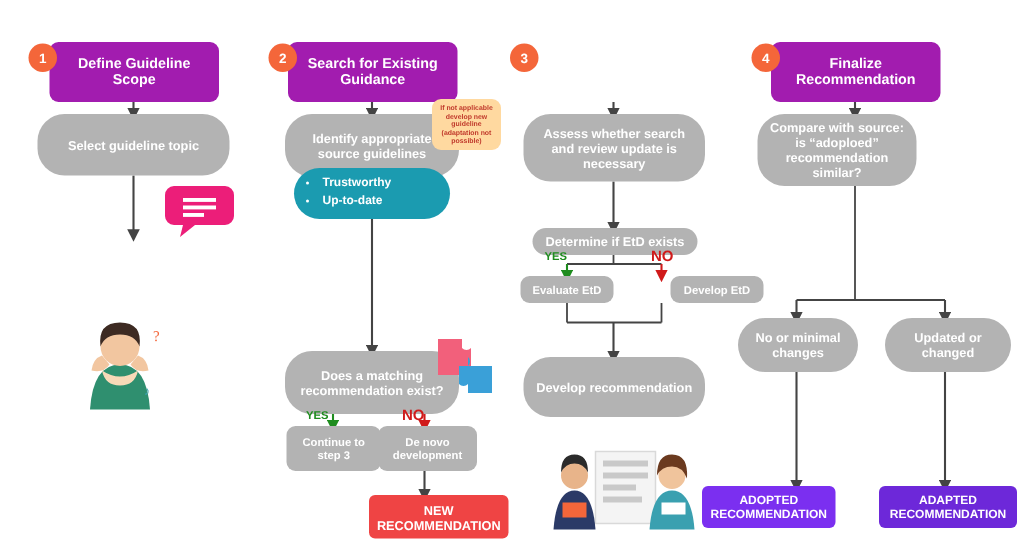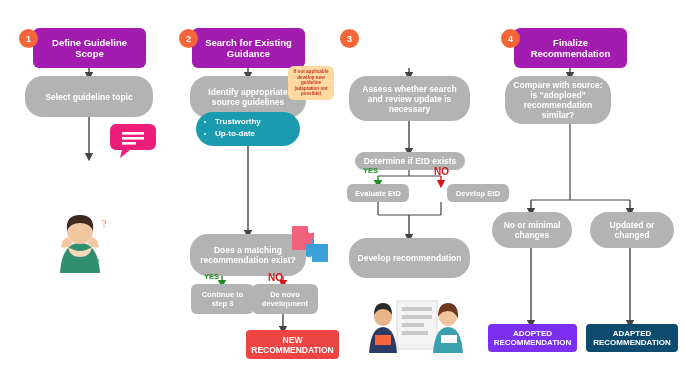--- a/index.html
+++ b/index.html
@@ -14,21 +14,21 @@
   .node{position:absolute;box-sizing:border-box;display:flex;align-items:center;justify-content:center;text-align:center;}
   .teal{background:#a21caf;color:#ffffff;border-radius:6px;font-weight:bold;font-size:9.5px;line-height:11px;}
   .gray{background:#b3b3b3;color:#ffffff;border-radius:6px;font-weight:bold;font-size:8.5px;line-height:10px;}
   .grayround{background:#b3b3b3;color:#ffffff;border-radius:18px;font-weight:bold;font-size:8.5px;line-height:10px;}
   .tealround{background:#1b9bb0;color:#ffffff;border-radius:18px;font-weight:bold;font-size:8.5px;line-height:10px;}
   .small{font-size:7.5px;line-height:9px;font-weight:bold;}
   .numbadge{position:absolute;width:19px;height:19px;border-radius:50%;background:#f4663a;color:#fff;
     display:flex;align-items:center;justify-content:center;font-size:9px;font-weight:bold;}
   .navy{background:#ef4444;color:#ffffff;border-radius:4px;font-weight:bold;font-size:8.5px;line-height:10px;}
   .purple{background:#7b2ff0;color:#ffffff;border-radius:4px;font-weight:bold;font-size:8px;line-height:9.5px;}
-  .pink{background:#0c4a6e;color:#ffffff;border-radius:4px;font-weight:bold;font-size:8px;line-height:9.5px;}
+  .pink{background:#6d28d9;color:#ffffff;border-radius:4px;font-weight:bold;font-size:8px;line-height:9.5px;}
   .callout{position:absolute;background:#ffd9a0;color:#c0392b;border-radius:6px;font-size:4.6px;line-height:5.6px;
     font-weight:bold;text-align:center;display:flex;align-items:center;justify-content:center;padding:2px;box-sizing:border-box;}
   .yes{position:absolute;color:#1e8c1e;font-size:7.5px;font-weight:bold;}
   .no{position:absolute;color:#d01a1a;font-size:10px;font-weight:bold;}
   .bullets{position:absolute;color:#ffffff;font-size:8px;line-height:12px;font-weight:bold;text-align:left;}
   .bullets li{margin:0;padding:0;}
   .bullets ul{margin:0;padding-left:10px;}
   svg.lines{position:absolute;left:0;top:0;width:685px;height:368px;pointer-events:none;}
   .art{position:absolute;}
 </style>
@@ -224,20 +224,20 @@
     <span>Compare with source: is “adoploed” recommendation similar?</span>
   </div>
 
   <div class="node grayround" style="left:492px;top:212px;width:80px;height:36px;padding:0 6px;">
     <span>No or minimal changes</span>
   </div>
   <div class="node grayround" style="left:590px;top:212px;width:84px;height:36px;padding:0 6px;">
     <span>Updated or changed</span>
   </div>
 
-  <div class="node purple" style="left:488px;top:324px;width:89px;height:28px;padding:0 4px;">
+  <div class="node purple" style="left:468px;top:324px;width:89px;height:28px;padding:0 4px;">
     <span>ADOPTED RECOMMENDATION</span>
   </div>
   <div class="node pink" style="left:586px;top:324px;width:92px;height:28px;padding:0 4px;">
     <span>ADAPTED RECOMMENDATION</span>
   </div>
 
 </div>
 
 </body></html>

